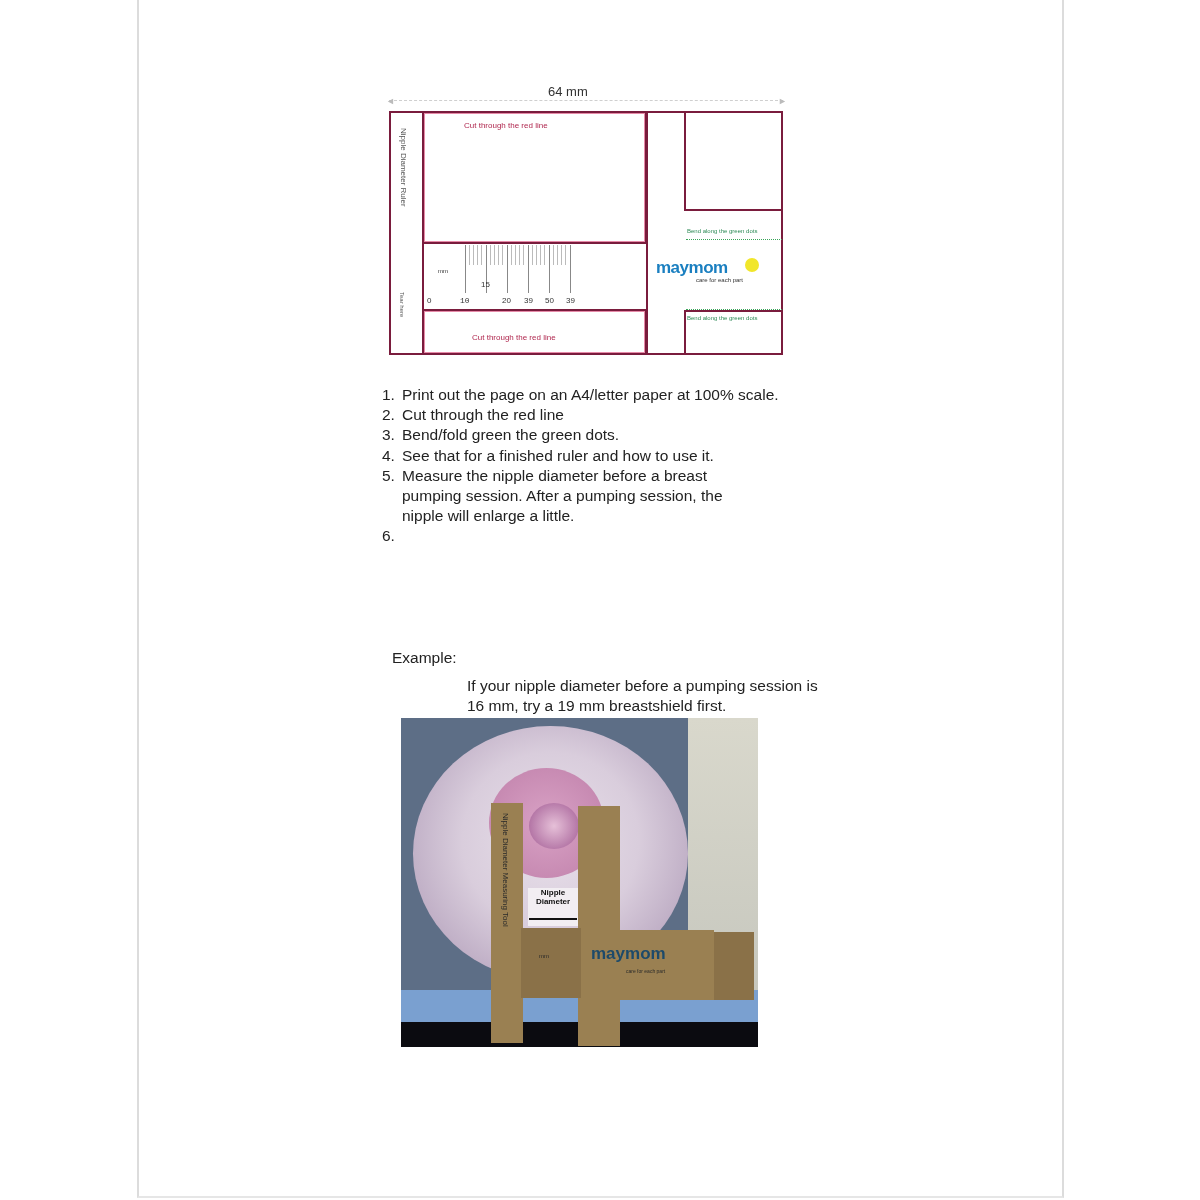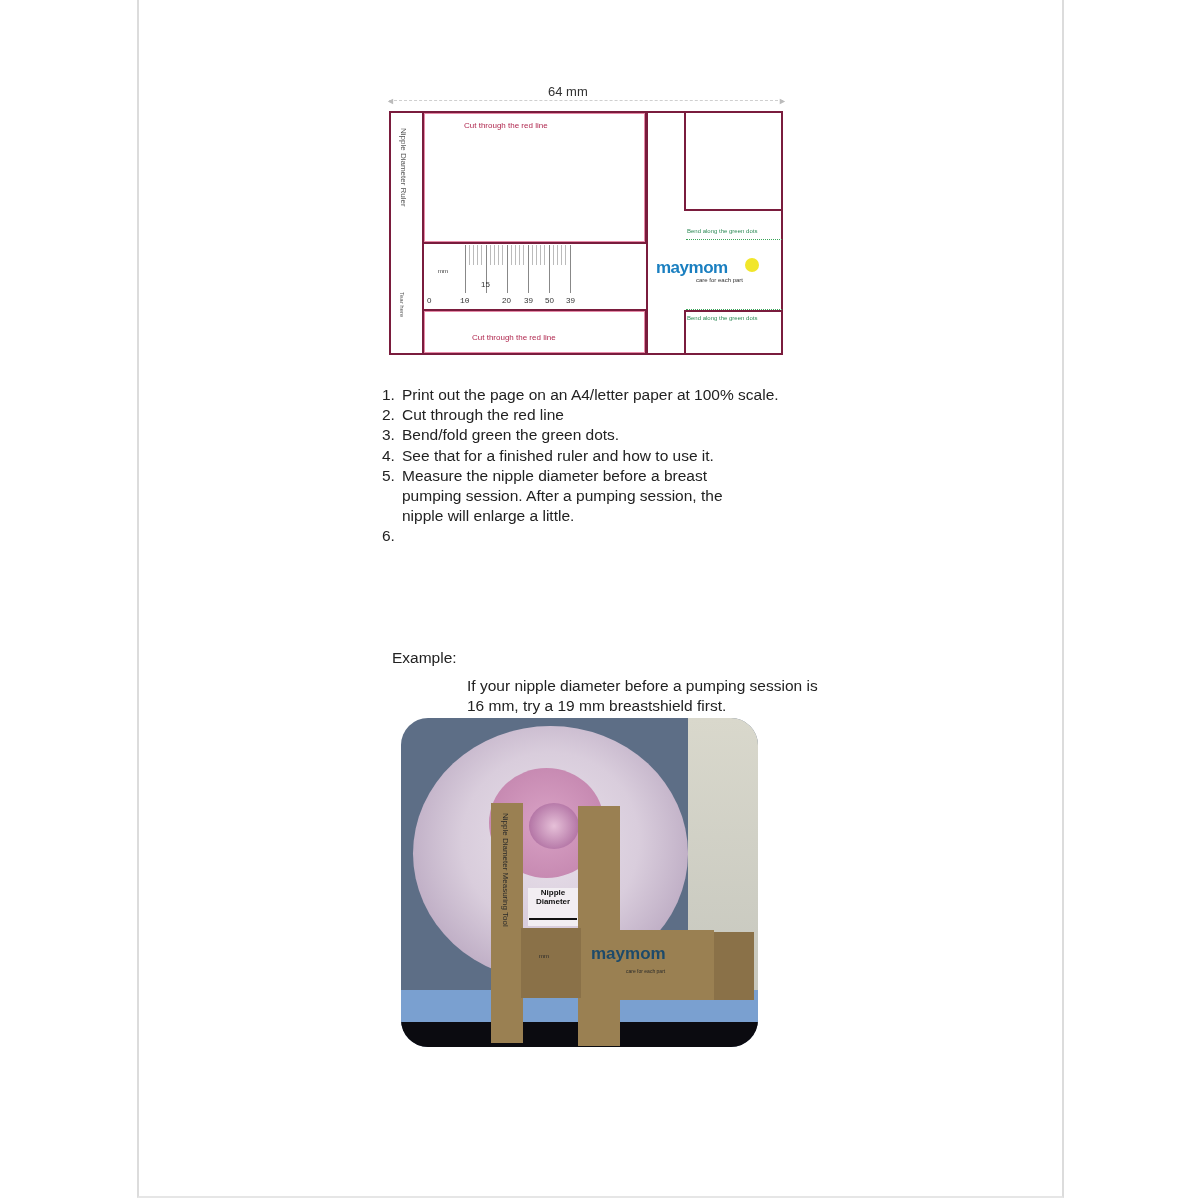--- a/index.html
+++ b/index.html
@@ -32,21 +32,21 @@
   .logo-dot { position: absolute; left: 745px; top: 258px; width: 14px; height: 14px; border-radius: 50%; background: #f1e62a; }
   
   .instr { position: absolute; left: 382px; top: 385px; font-size: 15.5px; line-height: 20.2px; color: #222; }
   .instr ol { margin: 0; padding: 0; list-style: none; }
   .instr li { position: relative; padding-left: 20px; }
   .instr .num { position: absolute; left: 0; top: 0; }
   .example { position: absolute; left: 382px; top: 648px; font-size: 15.5px; line-height: 20.2px; color: #222; }
   .example .lbl { font-weight: normal; position: absolute; left: 10px; top: 0; }
   .example .body { position: absolute; left: 85px; top: 0; width: 360px; margin-top: 28px; }
   
-  .photo { position: absolute; left: 401px; top: 718px; width: 357px; height: 329px; overflow: hidden; background: #5d6e86; border-radius: 27px; }
+  .photo { position: absolute; left: 401px; top: 718px; width: 357px; height: 329px; overflow: hidden; background: #5d6e86; }
   .photo .wall { position: absolute; right: 0; top: 0; width: 70px; height: 300px; background: linear-gradient(#d9d8cc, #c5c6bd); }
   .photo .disc { position: absolute; left: 12px; top: 8px; width: 275px; height: 255px; border-radius: 50%;
     background: radial-gradient(circle at 50% 45%, #e8e0ea 0%, #d9cddc 45%, #b9a7c0 80%, #6c5a78 100%); }
   .photo .areola { position: absolute; left: 88px; top: 50px; width: 115px; height: 110px; border-radius: 50%; background: radial-gradient(circle, #d9a2c5 0%, #c78ab2 70%, #bb7fa6 100%); }
   .photo .nip { position: absolute; left: 128px; top: 85px; width: 50px; height: 46px; border-radius: 50%; background: radial-gradient(circle, #e6c0d8 0%, #a8649a 90%); }
   .photo .blue { position: absolute; left: 0; top: 272px; width: 357px; height: 32px; background: #7aa0d0; }
   .photo .black { position: absolute; left: 0; top: 304px; width: 357px; height: 25px; background: #0b0b10; }
   .photo .card { position: absolute; background: #9a8052; }
   .photo .card.dark { background: #8a7148; }
   .photo .ptext { position: absolute; color: #2a2a2a; font-size: 8px; }

